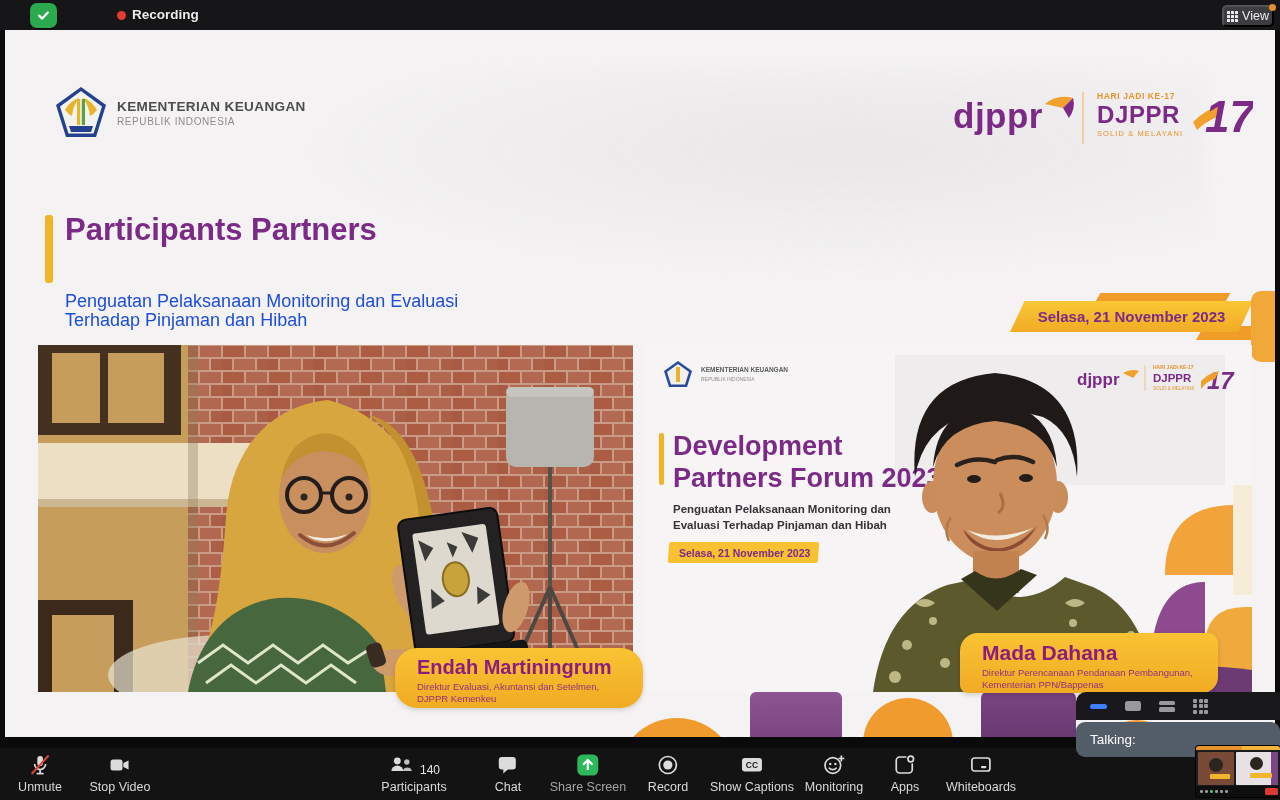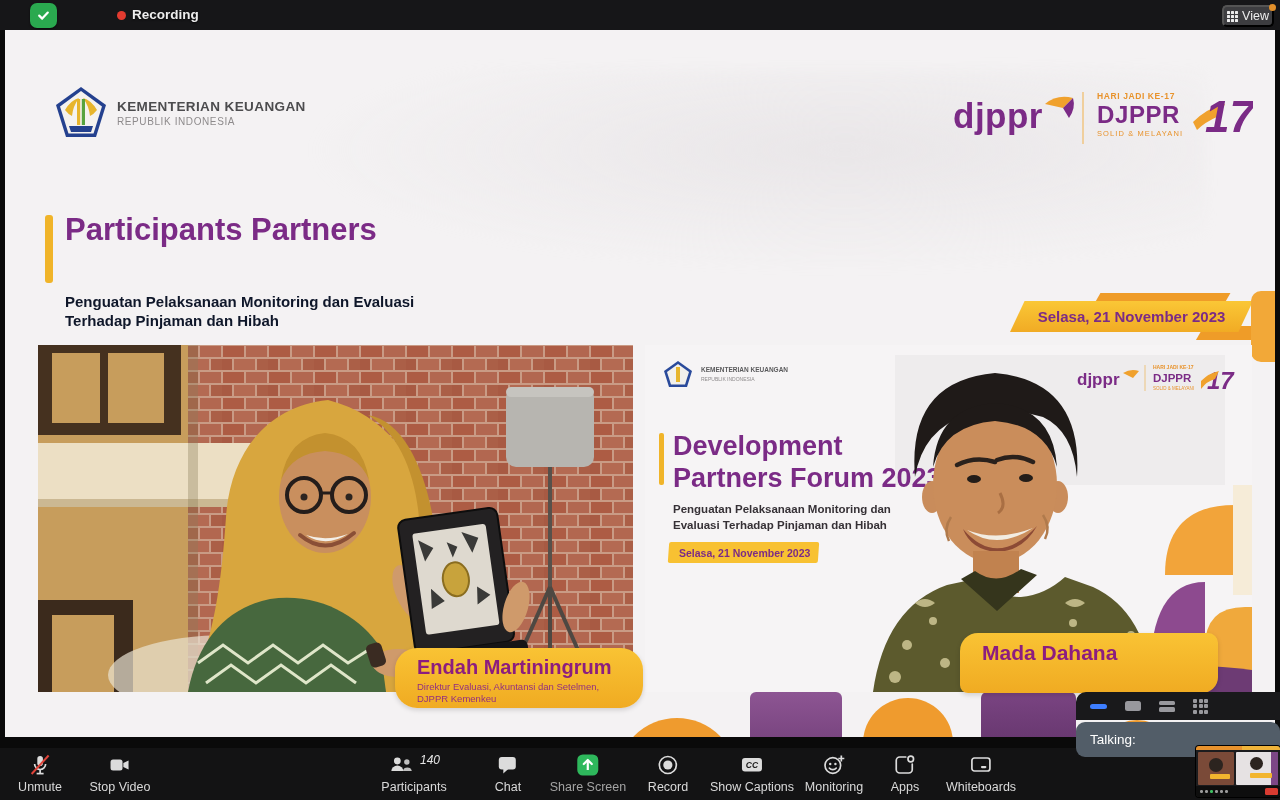--- a/index.html
+++ b/index.html
@@ -27,21 +27,21 @@
   .djppr-wordmark{position:absolute;left:948px;top:66px;font-size:35px;font-weight:bold;color:#7b2b86;letter-spacing:.5px;}
   .djppr-arrow{position:absolute;left:1038px;top:62px;}
   .brand-divider{position:absolute;left:1077px;top:62px;width:2px;height:52px;background:#f0cf9d;}
   .anniv{position:absolute;left:1092px;top:62px;line-height:1;}
   .anniv .tag{font-size:8.5px;font-weight:bold;color:#e8932c;letter-spacing:.6px;}
   .anniv .org{font-size:24px;font-weight:bold;color:#7b2b86;letter-spacing:.6px;margin-top:2px;}
   .anniv .motto{font-size:7.5px;color:#e8932c;letter-spacing:1.1px;margin-top:3px;}
   .seventeen{position:absolute;left:1182px;top:52px;}
   .titlebar{position:absolute;left:40px;top:185px;width:8px;height:68px;background:#f0b429;border-radius:3px;}
   .slide-title{position:absolute;left:60px;top:181px;font-size:31px;line-height:38px;font-weight:bold;color:#7b2b86;}
-  .slide-sub{position:absolute;left:60px;top:262px;font-size:15px;line-height:19px;font-weight:bold;color:#0f172a;}
+  .slide-sub{position:absolute;left:60px;top:262px;font-size:18px;line-height:19px;font-weight:normal;color:#1d4ed8;}
   .ribbon-back1{position:absolute;left:1092px;top:263px;width:130px;height:12px;background:#ef9c28;transform:skewX(-30deg);}
   .ribbon-back2{position:absolute;left:1195px;top:296px;width:70px;height:14px;background:#ef9c28;transform:skewX(-30deg);}
   .ribbon{position:absolute;left:1005px;top:271px;width:243px;height:31px;
           background:linear-gradient(180deg,#fac736,#f1ab24);
           clip-path:polygon(6% 0,100% 0,94% 100%,0 100%);
           display:flex;align-items:center;justify-content:center;
           font-size:15px;font-weight:bold;color:#7b2b86;}
   .orange-square{position:absolute;left:1246px;top:261px;width:34px;height:71px;background:#f2a838;border-radius:10px 0 0 10px;}
   .video{position:absolute;top:315px;height:347px;overflow:hidden;}
   .video svg{display:block;}
@@ -83,21 +83,21 @@
   .th-r{position:absolute;left:40px;top:6px;width:42px;height:33px;background:#e6e2e3;border-radius:1px;}
   .th-blob{position:absolute;border-radius:50%;background:#2c241f;}
   .th-tag{position:absolute;height:5px;background:#f2b52e;border-radius:1px;}
   .th-bar{position:absolute;left:0;bottom:0;width:100%;height:11px;background:#0e0e0e;display:flex;align-items:center;gap:2.5px;padding-left:4px;box-sizing:border-box;}
   .th-bar i{width:2.5px;height:2.5px;border-radius:50%;background:#9a9a9a;}
   .th-red{position:absolute;right:2px;bottom:2px;width:13px;height:7px;background:#d83b31;border-radius:1.5px;}
   
   .toolbar{position:absolute;left:0;top:748px;width:1280px;height:52px;background:#131314;z-index:30;}
   .tb{position:absolute;top:5px;transform:translateX(-50%);display:flex;flex-direction:column;align-items:center;
       color:#dadada;font-size:12.5px;gap:3px;background:none;border:none;padding:0;}
-  .tb .irow{display:flex;align-items:flex-start;gap:6px;height:24px;font-style:italic;}
+  .tb .irow{display:flex;align-items:flex-end;gap:6px;height:24px;}
   .tb.green .lbl{color:#a3a3a3;}
   .pcount{font-size:12px;color:#e6e6e6;}
 </style>
 </head>
 <body>
 
 <div id="app">
 
   <div class="topbar">
     <div class="shield">
@@ -319,20 +319,24 @@
 
     <div class="ntag tag-left">
       <div class="nm">Endah Martiningrum</div>
       <div class="rl">
         <div>Direktur Evaluasi, Akuntansi dan Setelmen,</div>
         <div>DJPPR Kemenkeu</div>
       </div>
     </div>
     <div class="ntag tag-right">
       <div class="nm">Mada Dahana</div>
+      <div class="rl">
+        <div>Direktur Perencanaan Pendanaan Pembangunan,</div>
+        <div>Kementerian PPN/Bappenas</div>
+      </div>
     </div>
 
   </div>
 
   <div class="lay-icons">
     <span class="li-dash"></span>
     <span class="li-rect"></span>
     <span class="li-stack">
         <i></i>
         <i></i>

